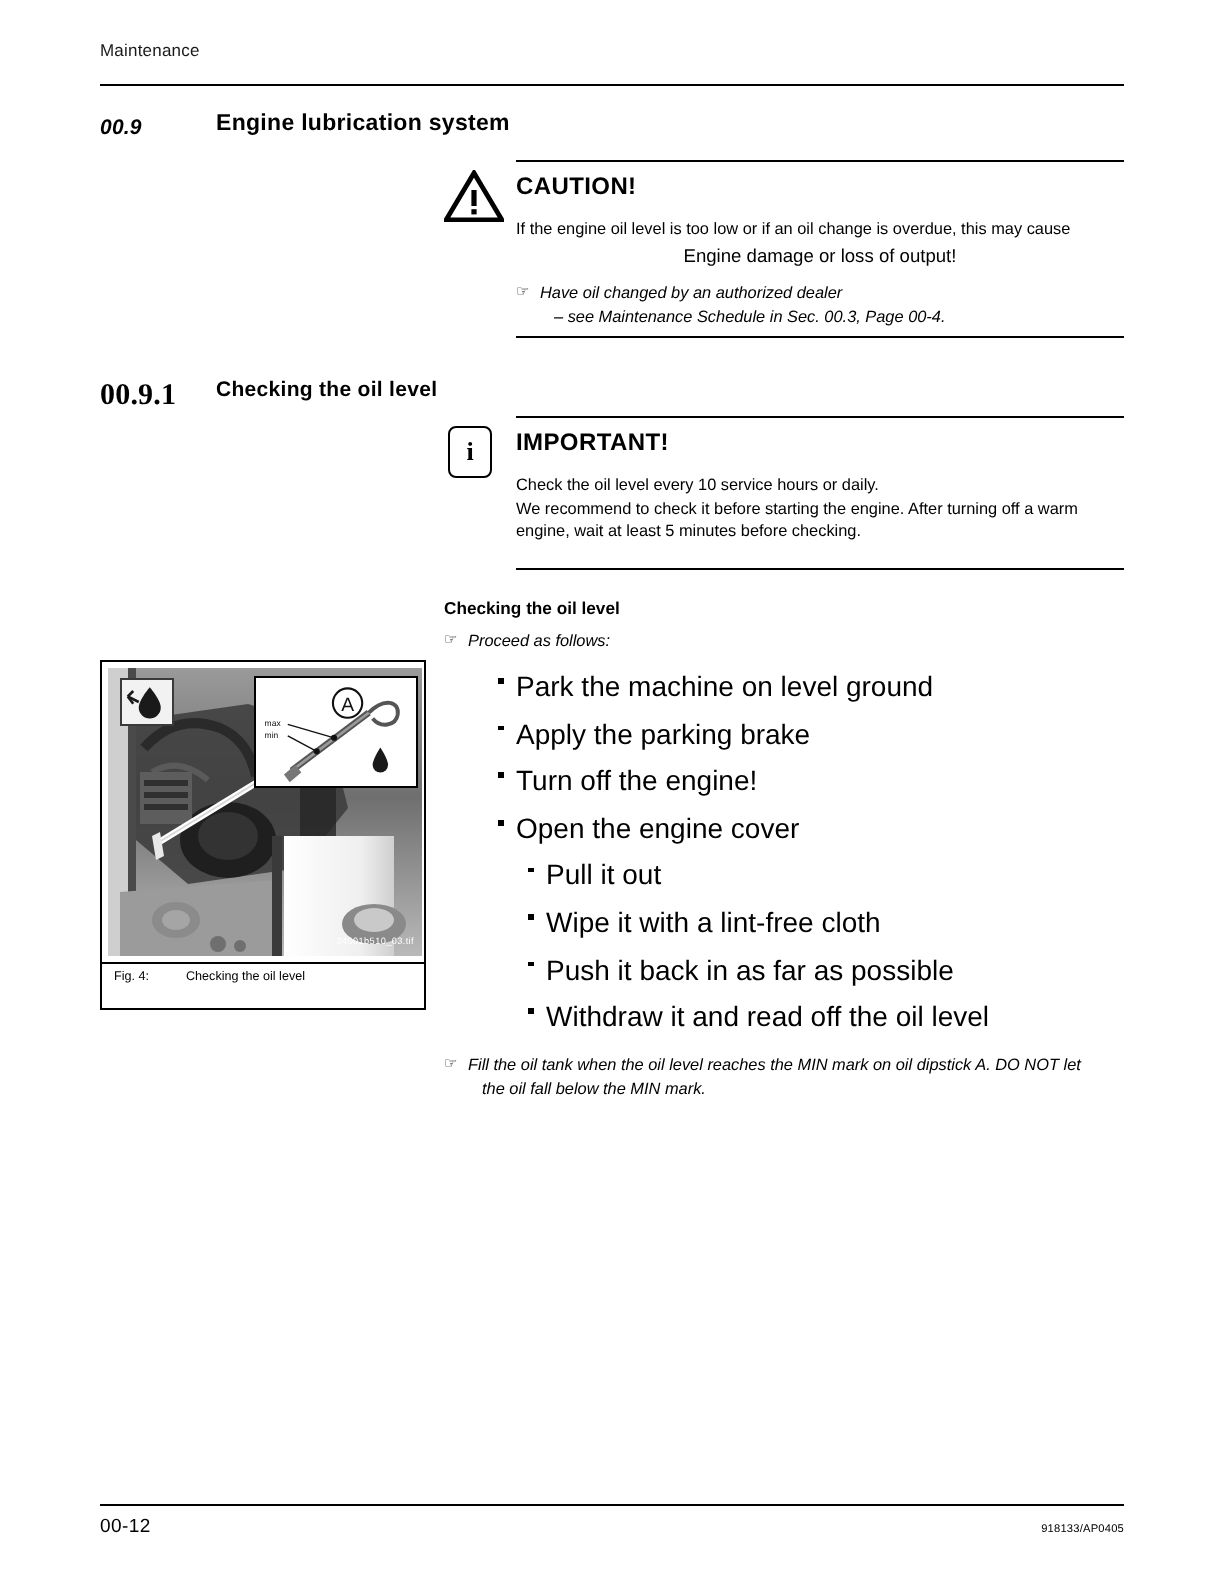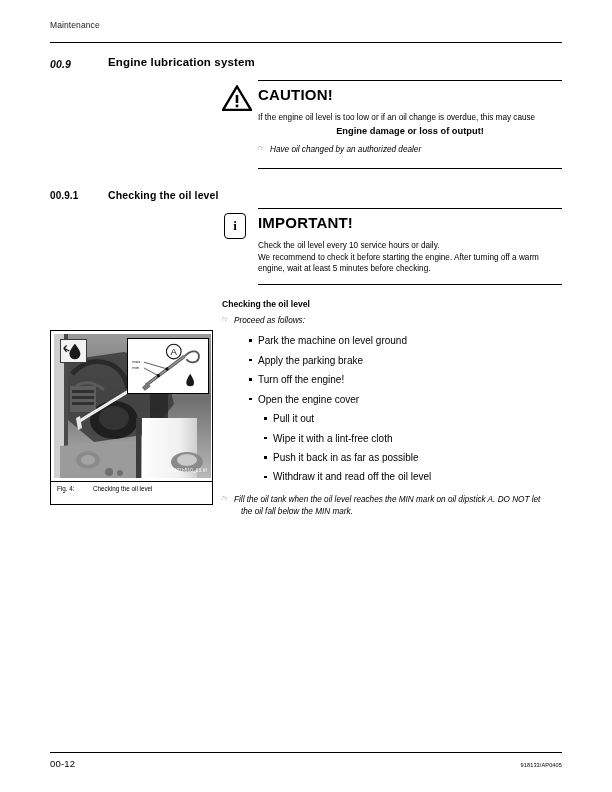--- a/index.html
+++ b/index.html
@@ -52,21 +52,21 @@
   }
   .sec-title {
     position: absolute;
     font-weight: bold;
     font-size: 11.5px;
     letter-spacing: .15px;
   }
   #sec-num-main { left: 50px; top: 58px; font-style: italic; }
   #sec-title-main { left: 108px; top: 56px; text-align: right; }
 
-  #sec-num-sub { left: 50px; top: 190px; font-size: 10px; }
+  #sec-num-sub { left: 50px; top: 190px; font-size: 15px; font-family: Liberation Serif, serif; }
   #sec-title-sub { left: 108px; top: 189px; font-size: 10.5px; }
 
   
   .notice {
     position: absolute;
     left: 222px;
     width: 340px;
   }
   .notice .rule-top,
   .notice .rule-bot {
@@ -79,32 +79,32 @@
   .notice .rule-top { top: 0; }
 
   .notice-body {
     position: absolute;
     left: 36px;
     top: 6px;
     width: 304px;
   }
   .notice-title {
     font-weight: bold;
-    font-size: 15px;
+    font-size: 12px;
     letter-spacing: .2px;
     margin-bottom: 9px;
   }
   .notice-text {
     font-size: 8.2px;
     line-height: 1.42;
   }
   .center-bold {
     display: block;
     text-align: center;
-    font-weight: bold;
+    font-weight: normal;
     font-size: 9.3px;
     margin-top: 1px;
   }
 
   
   .tri-icon {
     position: absolute;
     left: 0px;
     top: 5px;
     width: 30px;
@@ -159,21 +159,21 @@
   }
   .proc-title {
     font-weight: bold;
     font-size: 8.6px;
     margin-bottom: 6px;
   }
   .bullets { margin: 0; padding: 0; list-style: none; }
   .bullets li {
     position: relative;
     padding-left: 12px;
-    font-size: 10px;
+    font-size: 14px;
     line-height: 1.03;
     margin-top: 9.2px;
   }
   .bullets li .bdot {
     position: absolute;
     left: 3px;
     top: 3.2px;
     width: 2.6px;
     height: 2.6px;
     background: #000;
@@ -301,20 +301,21 @@
       <div class="notice-title">CAUTION!</div>
       <div class="notice-text">
         <span>If the engine oil level is too low or if an oil change is overdue, this may cause</span>
         <span class="center-bold">Engine damage or loss of output!</span>
       </div>
       <div style="height:6px"></div>
       <div class="hand-item">
         <span class="hand">☞</span>
         <span>Have oil changed by an authorized dealer</span>
       </div>
+      <div class="hand-sub">– see Maintenance Schedule in Sec. 00.3, Page 00-4.</div>
     </div>
   </div>
 
   <div class="sec-num" id="sec-num-sub">00.9.1</div>
   <div class="sec-title" id="sec-title-sub">Checking the oil level</div>
 
   <div class="notice" style="top:208px; height:80px;">
     <div class="rule-top"></div>
     <div class="rule-bot" style="top:76px;"></div>
 

